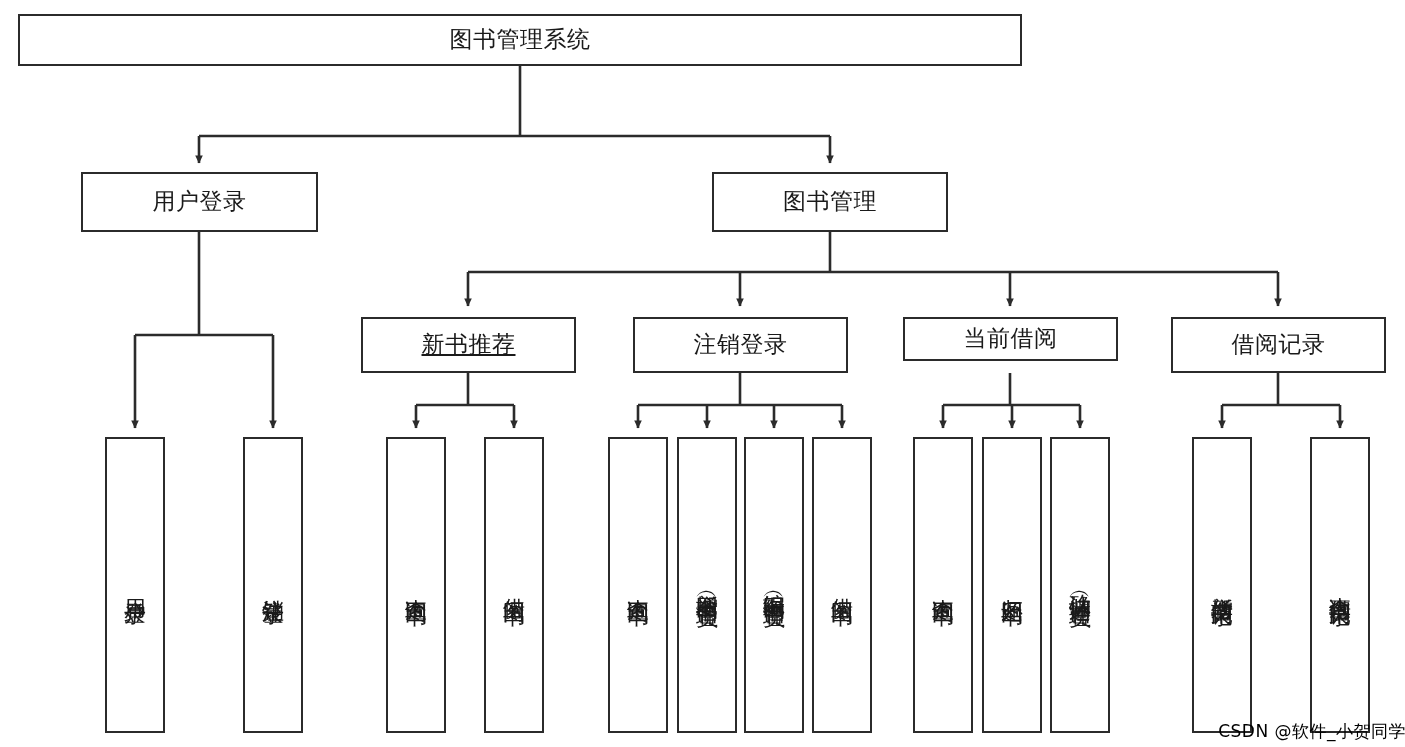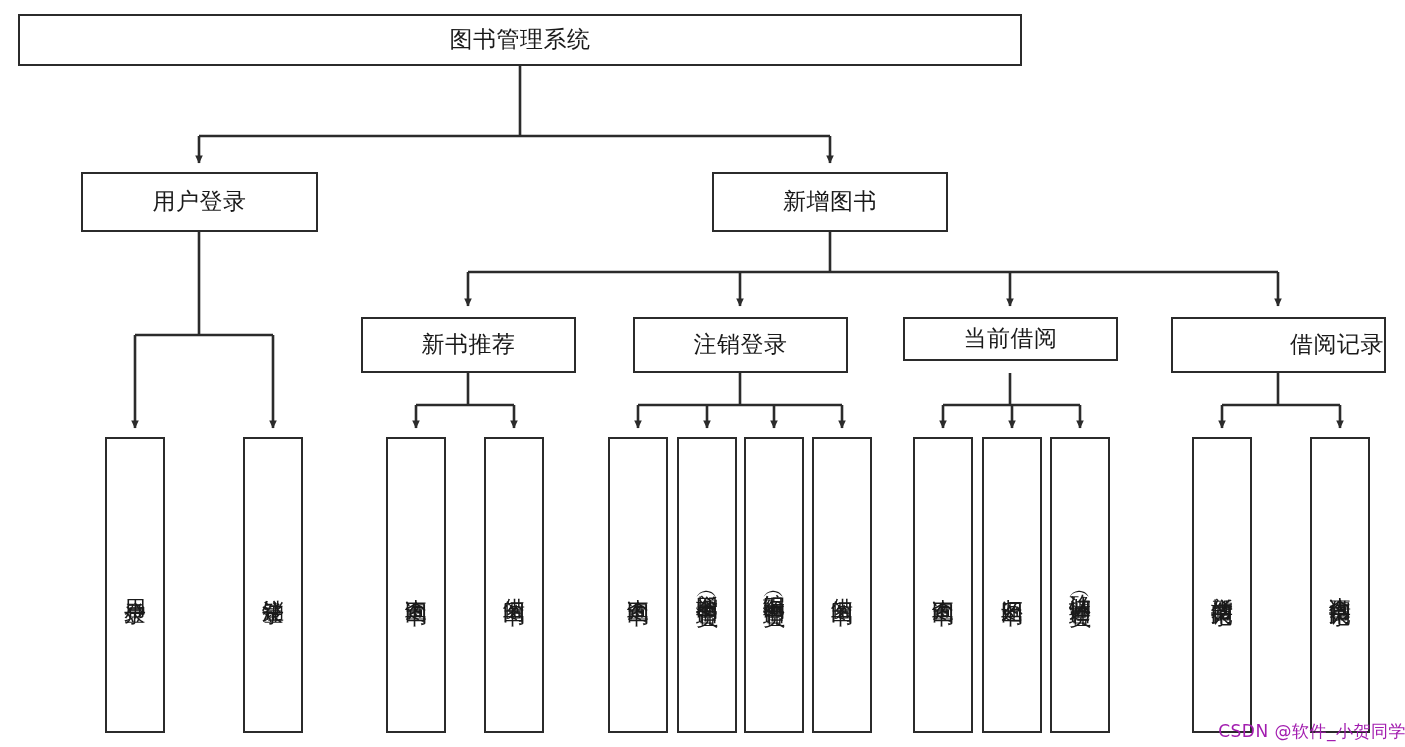--- a/index.html
+++ b/index.html
@@ -54,21 +54,21 @@
     text-align: center;
   }
   .node .hlabel {
     white-space: nowrap;
   }
   #watermark {
     position: absolute;
     right: 8px;
     bottom: 4px;
     font-size: 17px;
-    color: #a21caf;
+    color: #000000;
     letter-spacing: 0.5px;
     white-space: nowrap;
     user-select: none;
   }
 </style>
 </head>
 <body>
 
 <div id="diagram-canvas">
 
@@ -123,33 +123,33 @@
   </svg>
 
   <div class="node horizontal" style="left:18px; top:14px; width:1004px; height:52px;">
     <span class="hlabel">图书管理系统</span>
   </div>
 
   <div class="node horizontal" style="left:81px; top:172px; width:237px; height:60px;">
     <span class="hlabel">用户登录</span>
   </div>
   <div class="node horizontal" style="left:712px; top:172px; width:236px; height:60px;">
-    <span class="hlabel">新增图书</span>
+    <span class="hlabel">图书管理</span>
   </div>
 
-  <div class="node horizontal" style="left:361px; top:317px; width:215px; height:56px;">
+  <div class="node horizontal" style="left:361px; top:317px; width:215px; height:56px;text-decoration:underline;">
     <span class="hlabel">新书推荐</span>
   </div>
   <div class="node horizontal" style="left:633px; top:317px; width:215px; height:56px;">
     <span class="hlabel">注销登录</span>
   </div>
   <div class="node horizontal" style="left:903px; top:317px; width:215px; height:44px;">
     <span class="hlabel">当前借阅</span>
   </div>
-  <div class="node horizontal" style="left:1171px; top:317px; width:215px; height:56px;justify-content:flex-end;">
+  <div class="node horizontal" style="left:1171px; top:317px; width:215px; height:56px;">
     <span class="hlabel">借阅记录</span>
   </div>
 
   <div class="node vertical" style="left:105px; top:437px; width:60px; height:296px;">
     <span class="vlabel">用户登录</span>
   </div>
   <div class="node vertical" style="left:243px; top:437px; width:60px; height:296px;">
     <span class="vlabel">注销登录</span>
   </div>
 

